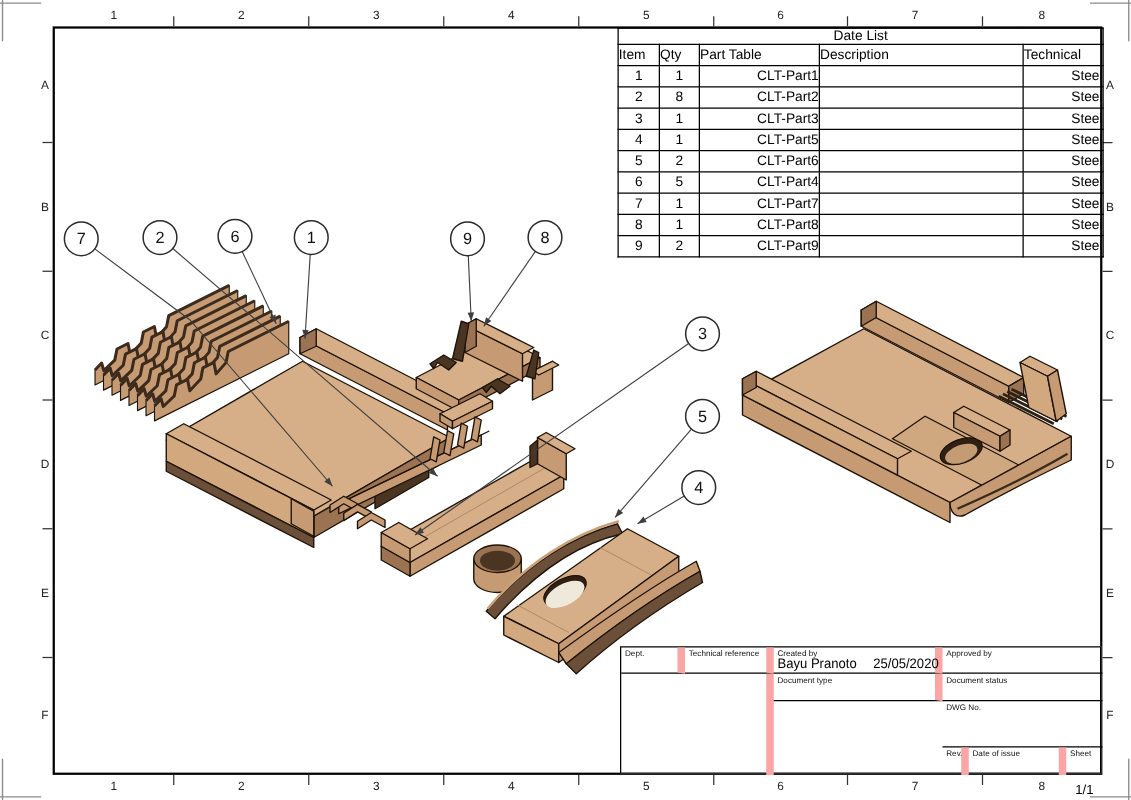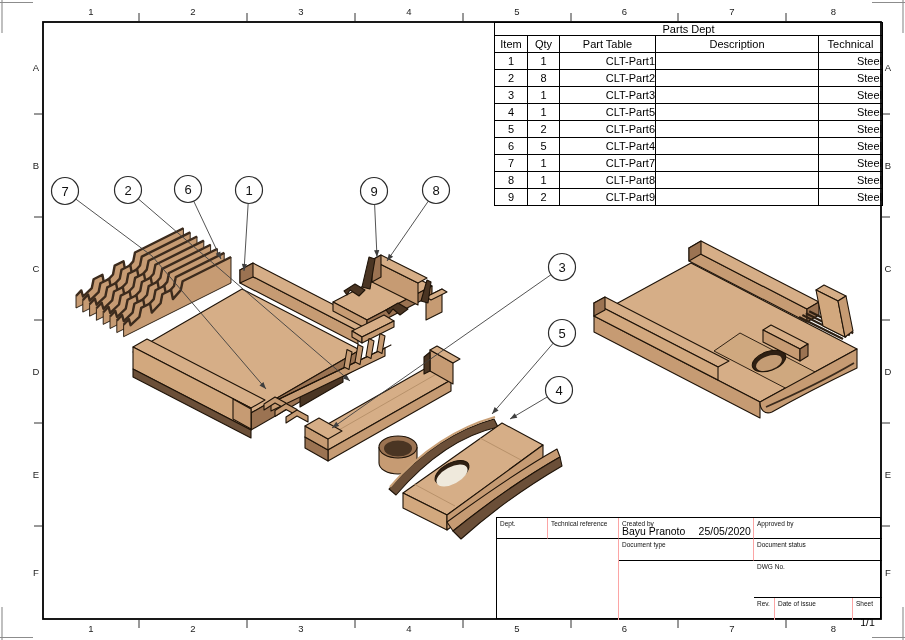--- a/index.html
+++ b/index.html
@@ -17,37 +17,37 @@
   .fX{fill:#2f2013}            
   svg .o{stroke:#1e1308;stroke-width:1.1;stroke-linejoin:round}
   svg .seam{stroke:#b08a63;stroke-width:0.8}
   svg .ledger{stroke:#3f3f3f;stroke-width:0.9;fill:none}
 
   
   .partslist{position:absolute;left:494px;top:22px;z-index:3}
   .partslist table{border-collapse:collapse;table-layout:fixed;width:388px;font-size:11px}
   .partslist td{border:1px solid #000;padding:0;overflow:hidden;white-space:nowrap;line-height:12px}
   .partslist .cap td{height:12px;text-align:center}
-  .partslist .hdr td{height:16px;text-align:center}
+  .partslist .hdr td{height:16px;}
   .partslist .row td{height:16px}
   .partslist td.c{text-align:center}
   .partslist td.l{text-align:right;padding-left:4px}
 
   
   .tblock{position:absolute;left:496px;top:517px;width:385px;height:102px;border:1px solid #000;
           box-sizing:border-box;z-index:3;background:#fff}
   .tblock .cell{position:absolute;box-sizing:border-box}
   .tblock .lab{font-size:6.5px;line-height:7px;padding:2px 0 0 3px;color:#111;white-space:nowrap}
-  .bR{border-right:1px solid #fca5a5}.bB{border-bottom:1px solid #000}
+  .bR{border-right:6px solid #fca5a5}.bB{border-bottom:1px solid #000}
   .created-val{position:absolute;left:3px;bottom:1px;font-size:11px;white-space:nowrap;
                transform:scaleX(.95);transform-origin:left bottom}
   .created-val span{margin-right:14px}
   .title-val{font-size:14px;white-space:nowrap;margin:4px 0 0 2px;
              transform:scaleX(.86);transform-origin:left top}
-  .sheet-val{font-size:10.5px;text-align:center;margin-top:9px}
+  .sheet-val{font-size:10.5px;text-align:center;margin-top:19px}
 
   .ruler-label{font-size:9.5px;fill:#222}
   .balloon-num{font-size:13px;fill:#111}
 </style>
 </head>
 <body>
 
 <svg id="sheet" viewBox="0 0 905 640">
 
   <g stroke="#8c8c8c" stroke-width="1.1">
@@ -293,21 +293,21 @@
   <table>
     <colgroup>
         <col style="width:33px">
         <col style="width:32px">
         <col style="width:96px">
         <col style="width:163px">
         <col style="width:64px">
       </colgroup>
     <tbody id="pl-body">
       <tr class="cap">
-          <td colspan="5">Parts Dept</td>
+          <td colspan="5">Date List</td>
         </tr>
       <tr class="hdr">
         <td>Item</td>
         <td>Qty</td>
         <td>Part Table</td>
         <td>Description</td>
         <td>Technical</td>
       </tr>
     <tr class="row">
           <td class="c">1</td>

